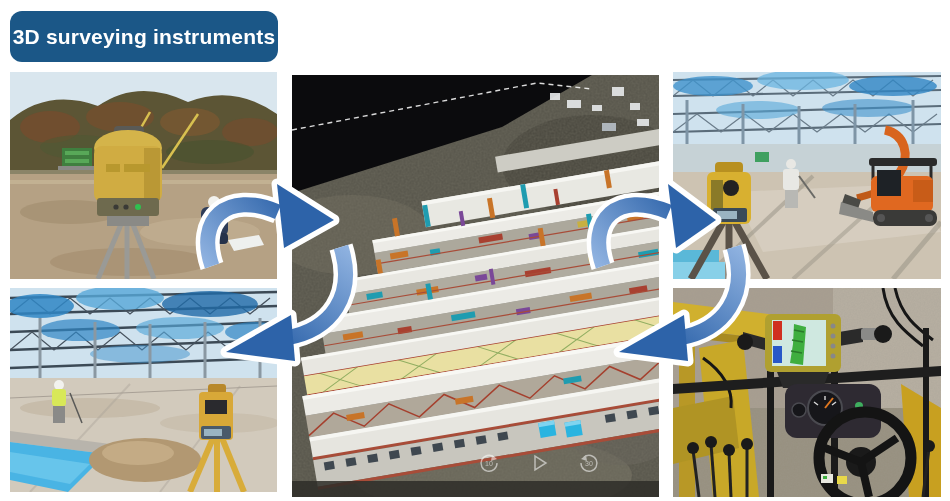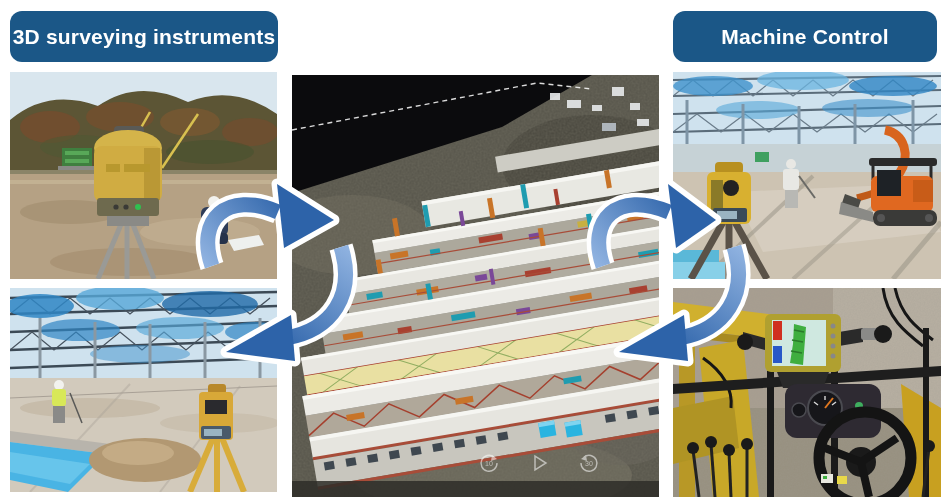--- a/index.html
+++ b/index.html
@@ -25,23 +25,20 @@
   .arrows{position:absolute;left:0;top:0;width:950px;height:501px;pointer-events:none;}
 </style>
 </head>
 <body>
 
 <div class="canvas">
 
   <div class="hdr left">
     <span>3D surveying instruments</span>
   </div>
-  <div class="hdr right">
-    <span>Machine Control</span>
-  </div>
 
   <div class="ph p-tl" title="Rotating-laser surveying instrument on a tripod in an open field; kneeling worker, cranes and autumn hills behind">
     <svg width="267" height="207" viewBox="0 0 267 207">
       <rect x="0" y="0" width="267" height="110" fill="#d9e6ee"></rect>
       <g>
         <path d="M0,102 L0,48 Q38,16 88,34 Q128,6 178,30 Q224,12 267,42 L267,102 Z" fill="#5c5535"></path>
         <ellipse cx="40" cy="55" rx="30" ry="16" fill="#7d4a2c" opacity="0.6"></ellipse>
         <ellipse cx="110" cy="45" rx="34" ry="15" fill="#804c2a" opacity="0.55"></ellipse>
         <ellipse cx="180" cy="50" rx="30" ry="14" fill="#8a5a30" opacity="0.5"></ellipse>
         <ellipse cx="240" cy="60" rx="28" ry="14" fill="#7d4a2c" opacity="0.5"></ellipse>

